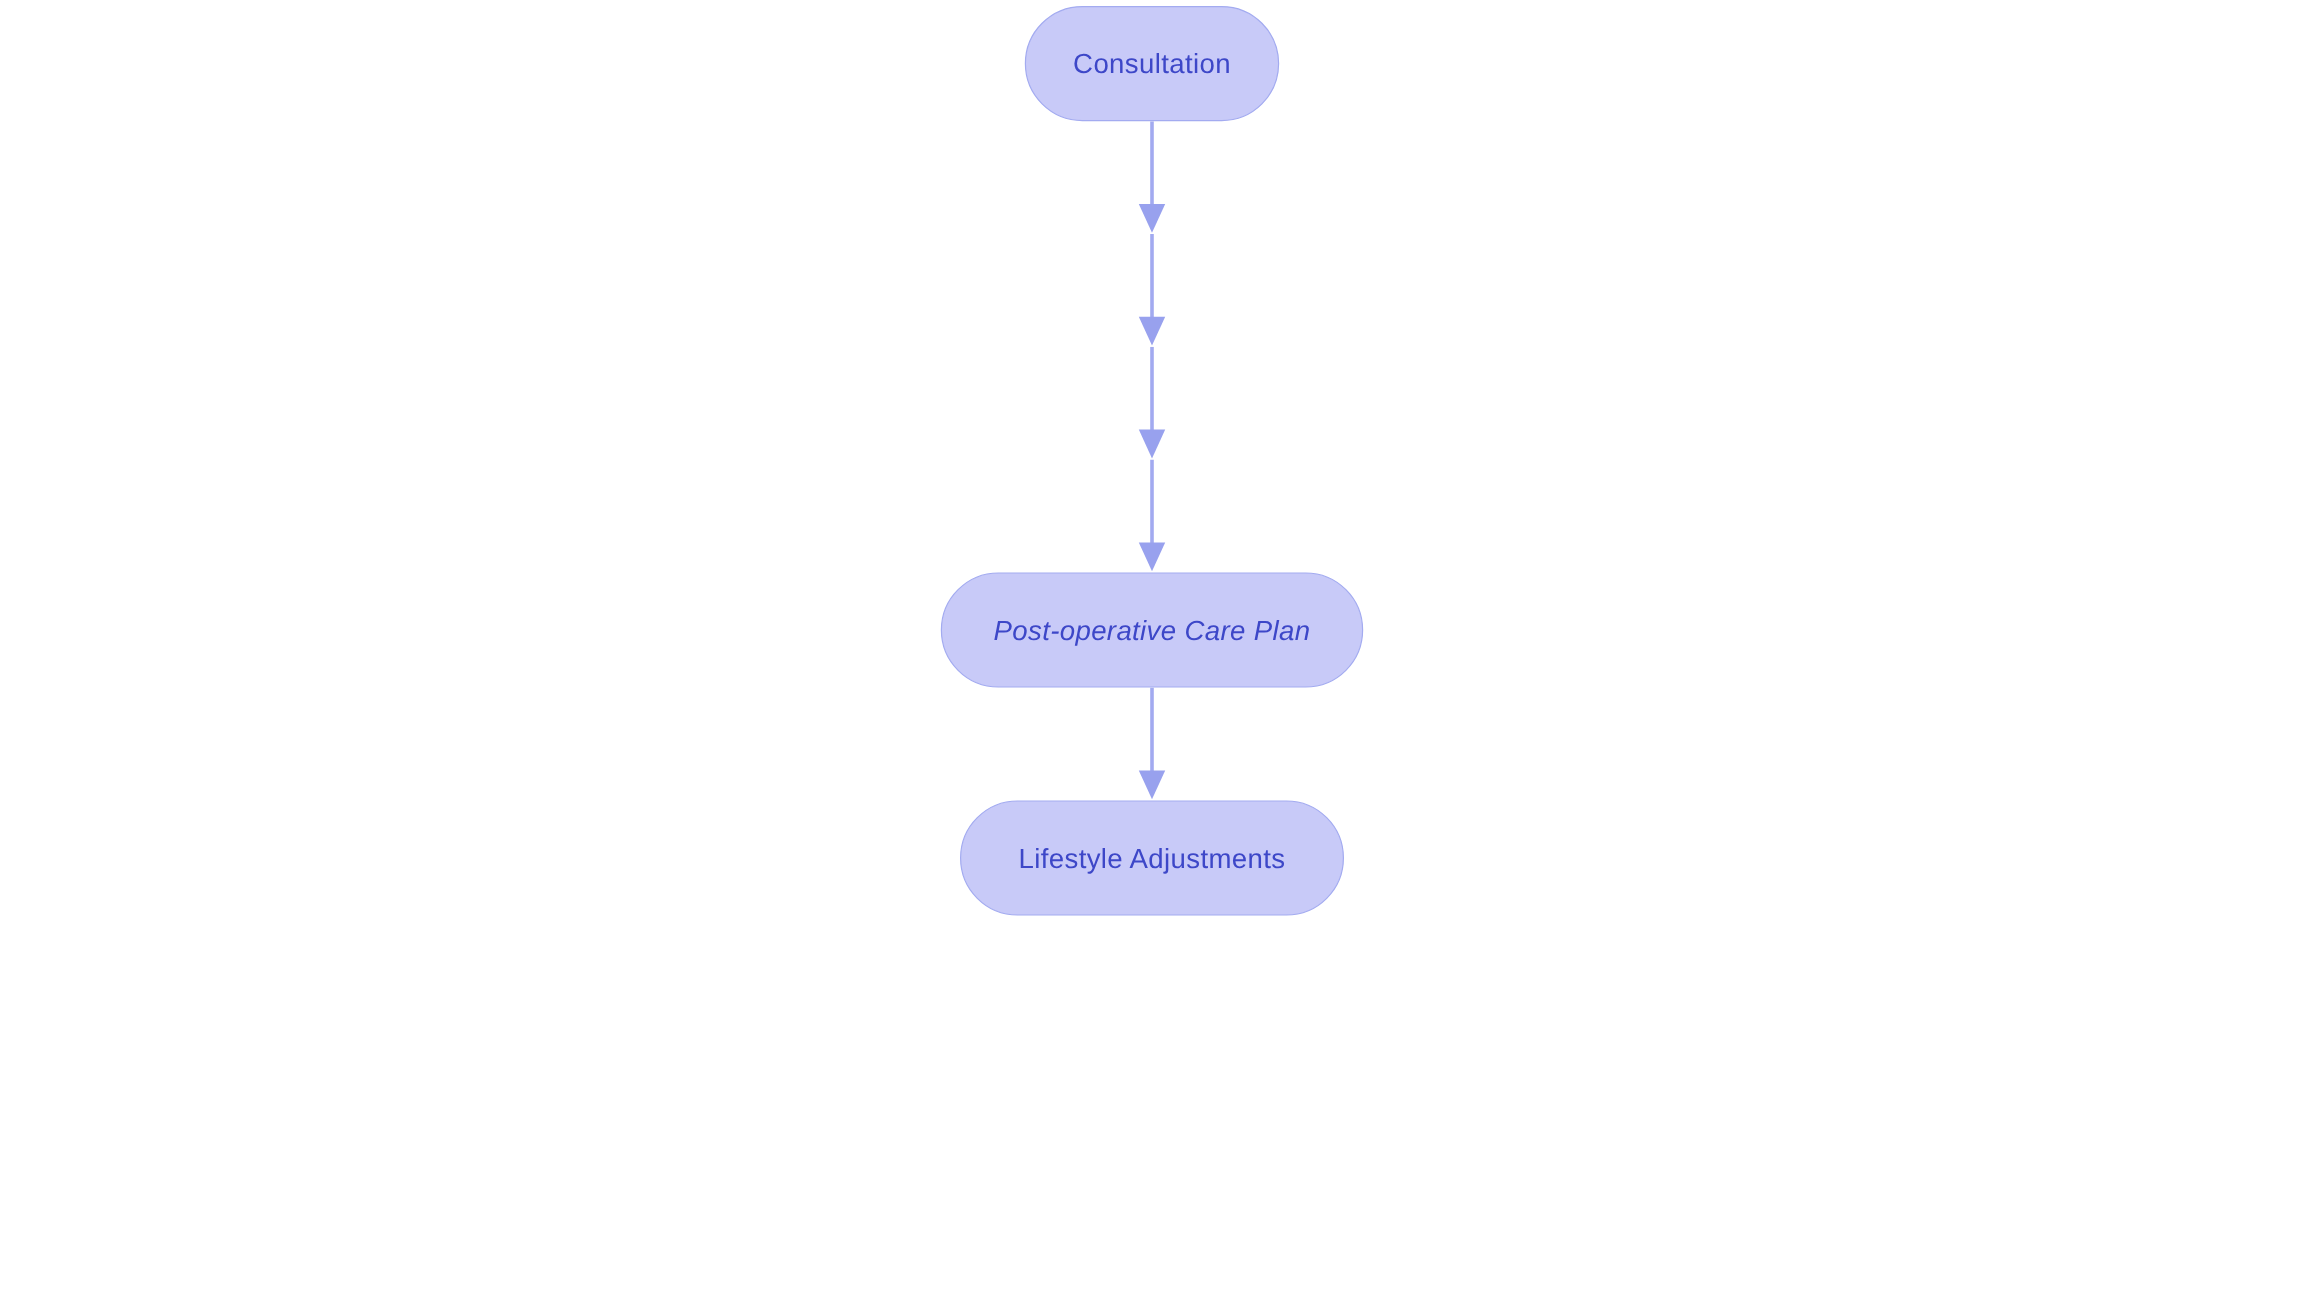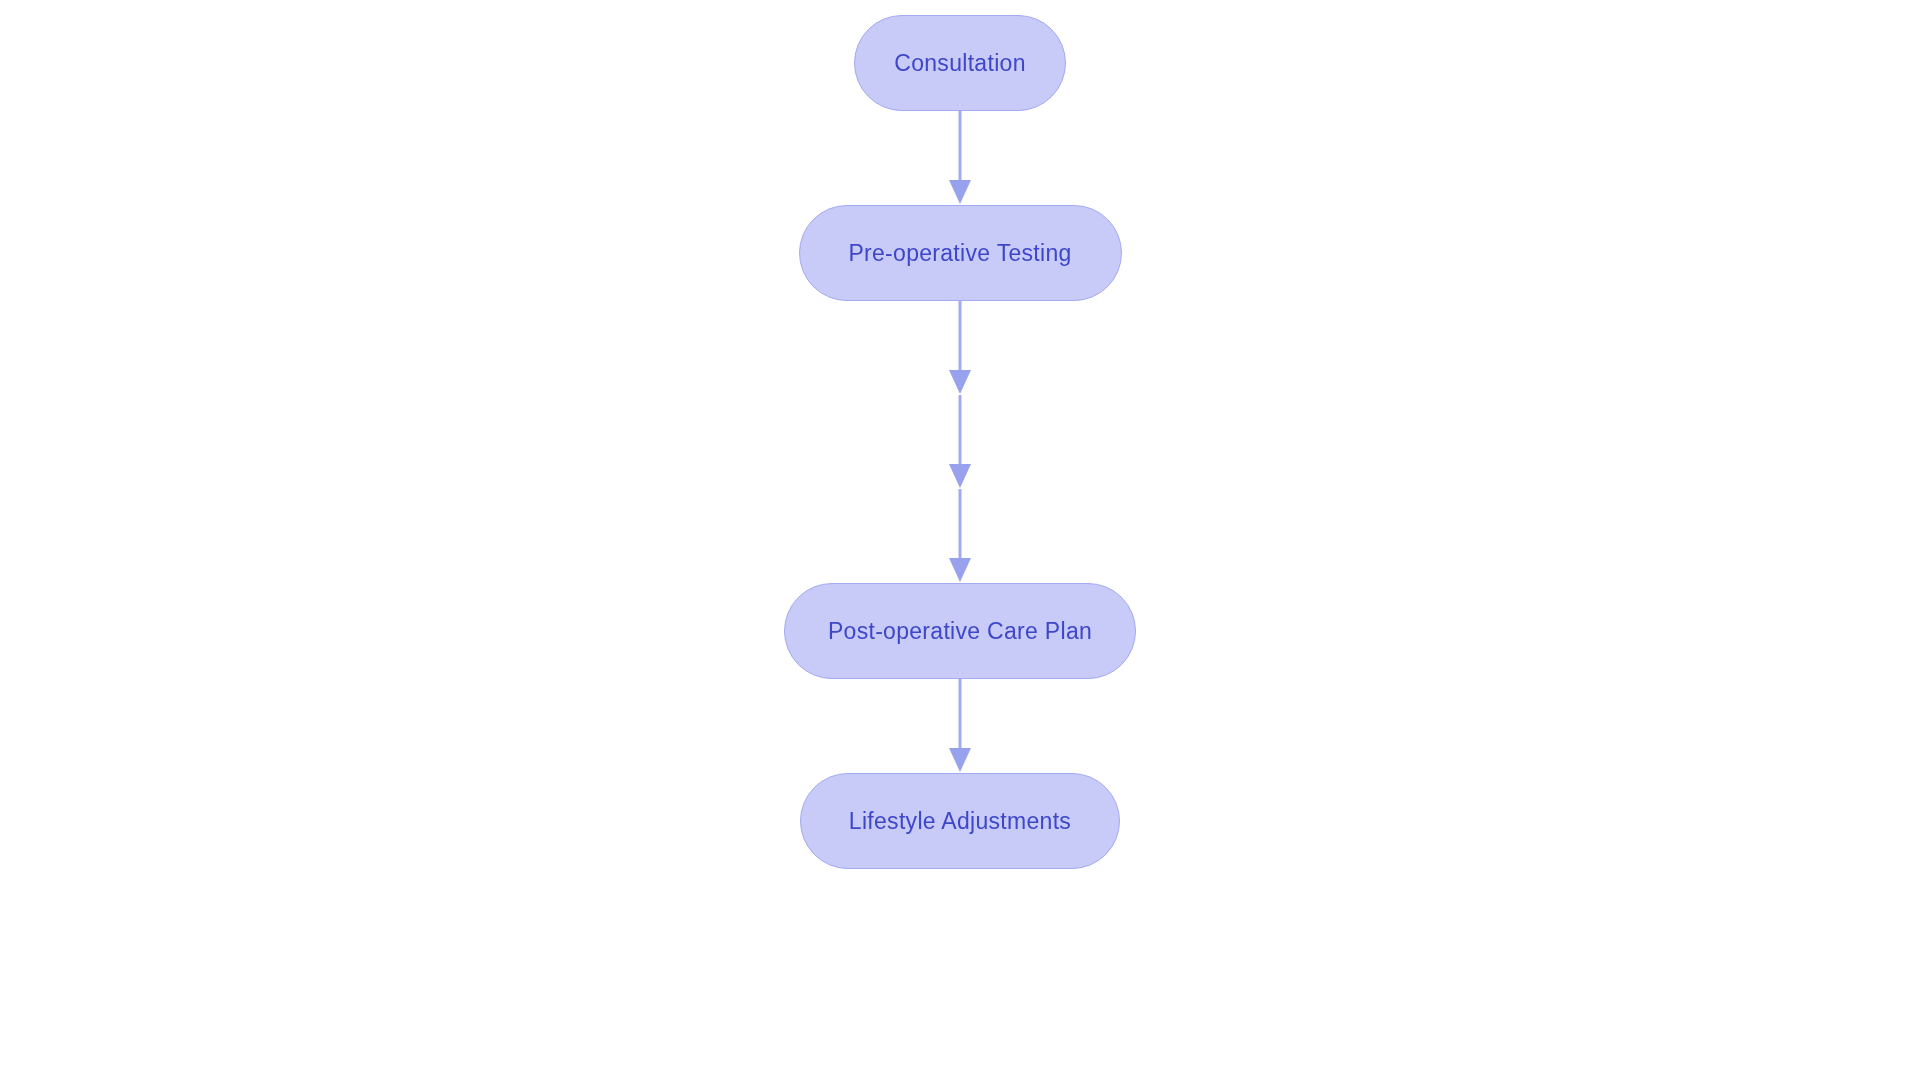--- a/index.html
+++ b/index.html
@@ -5,21 +5,21 @@
   html, body { margin: 0; padding: 0; background: #ffffff; }
   .canvas {
     position: relative;
     width: 1920px;
     height: 1083px;
     background: #ffffff;
     font-family: "Liberation Sans", sans-serif;
     display: flex;
     flex-direction: column;
     align-items: center;
-    padding-top: 15px;
+    padding-top: 5px;
     box-sizing: border-box;
     overflow: hidden;
   }
   .node {
     flex: 0 0 auto;
     height: 96px;
     border-radius: 48px;
     background: #c8caf8;
     border: 1.5px solid #a3abf0;
     color: #3d47c8;
@@ -28,41 +28,38 @@
     justify-content: center;
     font-size: 23px;
     letter-spacing: 0.3px;
     box-sizing: border-box;
     white-space: nowrap;
   }
   .w1 { width: 212px; }
   .w2 { width: 323px; }
   .w3 { width: 282px; }
   .w4 { width: 345px; }
-  .w5 { width: 352px; }
+  .w5 { width: 352px; font-style: italic; }
   .w6 { width: 320px; text-align: right; }
   .connector { flex: 0 0 auto; display: block; }
 </style>
 </head>
 <body>
 
 <div class="canvas">
 
   <div class="node w1">
     <span>Consultation</span>
   </div>
 
   <svg class="connector" width="24" height="94" viewBox="0 0 24 94">
     <line x1="12" y1="0" x2="12" y2="71" stroke="#a2aaf0" stroke-width="3"></line>
     <polygon points="1,69 23,69 12,93" fill="#98a1ee"></polygon>
   </svg>
 
-  <div class="node w2">
-    <span>Pre-operative Testing</span>
-  </div>
 
   <svg class="connector" width="24" height="94" viewBox="0 0 24 94">
     <line x1="12" y1="0" x2="12" y2="71" stroke="#a2aaf0" stroke-width="3"></line>
     <polygon points="1,69 23,69 12,93" fill="#98a1ee"></polygon>
   </svg>
 
 
   <svg class="connector" width="24" height="94" viewBox="0 0 24 94">
     <line x1="12" y1="0" x2="12" y2="71" stroke="#a2aaf0" stroke-width="3"></line>
     <polygon points="1,69 23,69 12,93" fill="#98a1ee"></polygon>

